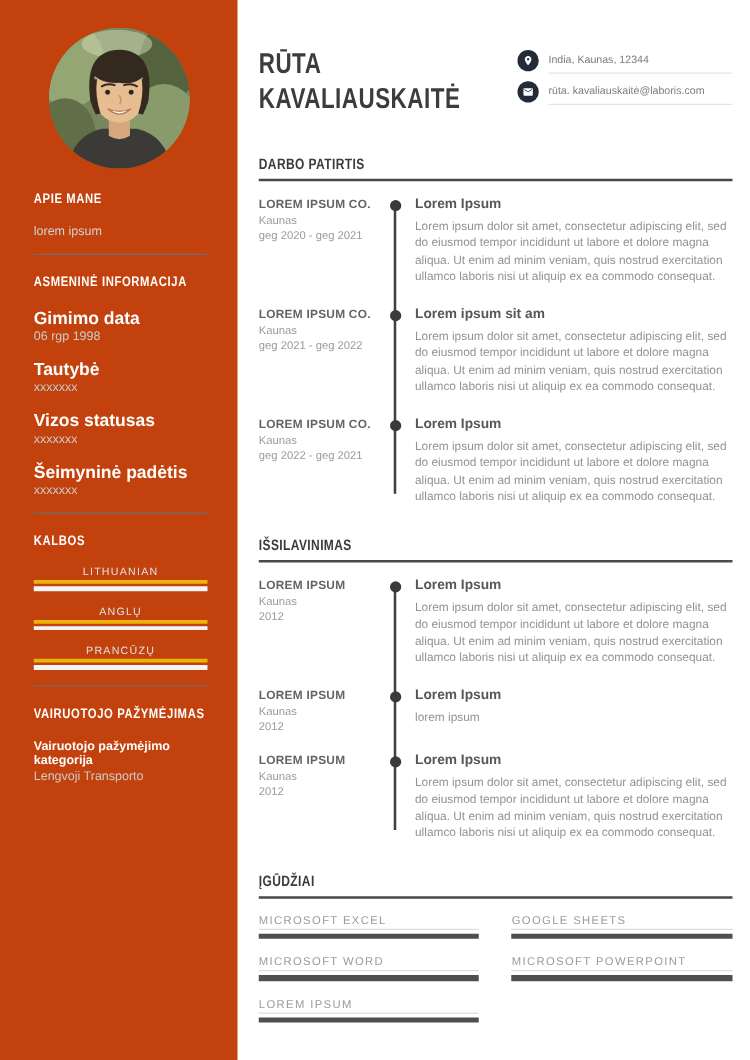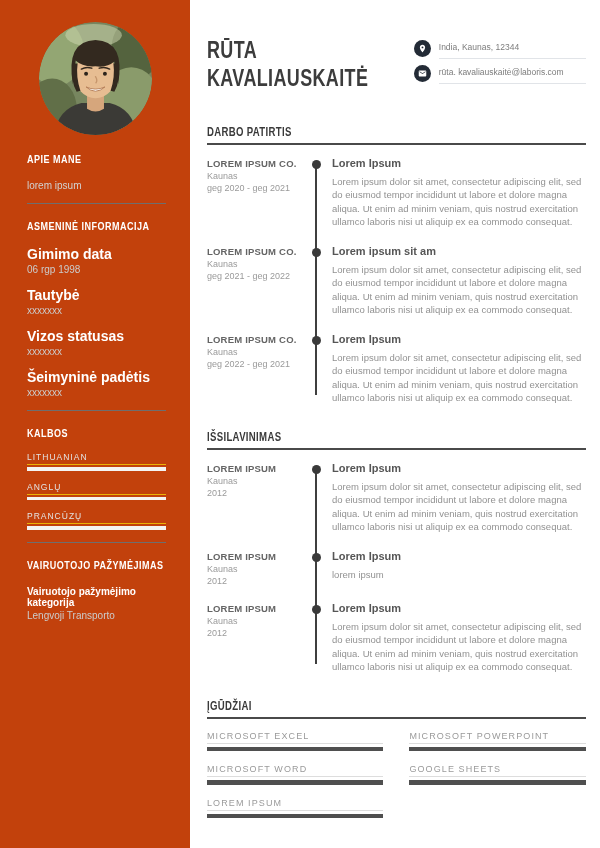--- a/index.html
+++ b/index.html
@@ -12,21 +12,21 @@
   .photo-wrap { width:113px; height:113px; margin:2px auto 14px 12px; border-radius:50%; overflow:hidden; }
   .photo-wrap svg { display:block; width:100%; height:100%; }
   .sb-heading { display:inline-block; font-size:11px; font-weight:bold; color:#ffffff; letter-spacing:0.6px; transform:scaleX(0.82); transform-origin:0 50%; white-space:nowrap; }
   .sb-section { margin-bottom:10px; }
   .sb-text { font-size:10px; color:#d2d2d2; margin-top:13px; }
   .sb-divider { border:none; border-top:1px solid #6e6e6e; margin:12px 0 12px 0; }
   .pi-item { margin-top:12px; }
   .pi-label { font-size:14px; font-weight:bold; color:#ffffff; }
   .pi-value { font-size:10px; color:#cccccc; margin-top:2px; }
   .lang-item { margin-top:11px; }
-  .lang-name { font-size:8.5px; color:#e3e3e3; letter-spacing:1px; padding-bottom:2px; border-bottom:1px solid #eab308; }
+  .lang-name { font-size:8.5px; color:#e3e3e3; letter-spacing:1px; padding-bottom:2px; border-bottom:3px solid #eab308;text-align:center; }
   .lang-bar { height:3.5px; background:#f4f4f4; margin-top:2px; }
   .dl-label { font-size:10px; font-weight:bold; color:#ffffff; margin-top:13px; }
   .dl-value { font-size:10px; color:#cccccc; margin-top:2px; }
 
   
   .main { flex:1; padding:36px 20px 0 17px; }
   .header { display:flex; justify-content:flex-start; align-items:flex-start; margin-bottom:30px; }
   .name { font-size:23px; line-height:28px; font-weight:bold; color:#3c3c3c; letter-spacing:0.5px; transform:scaleX(0.78); transform-origin:0 0; white-space:nowrap; }
   .contacts { width:172px; margin-top:2px; }
   .contact-row { display:flex; align-items:center; margin-bottom:4px; }
@@ -311,26 +311,26 @@
 
             <div class="skill">
               <div class="skill-name">LOREM IPSUM</div>
               <div class="skill-bar"></div>
             </div>
 
         </div>
         <div>
 
             <div class="skill">
+              <div class="skill-name">GOOGLE SHEETS</div>
+              <div class="skill-bar"></div>
+            </div>
+
+            <div class="skill">
               <div class="skill-name">MICROSOFT POWERPOINT</div>
-              <div class="skill-bar"></div>
-            </div>
-
-            <div class="skill">
-              <div class="skill-name">GOOGLE SHEETS</div>
               <div class="skill-bar"></div>
             </div>
 
         </div>
       </div>
     </section>
 
   </main>
 </div>
 

